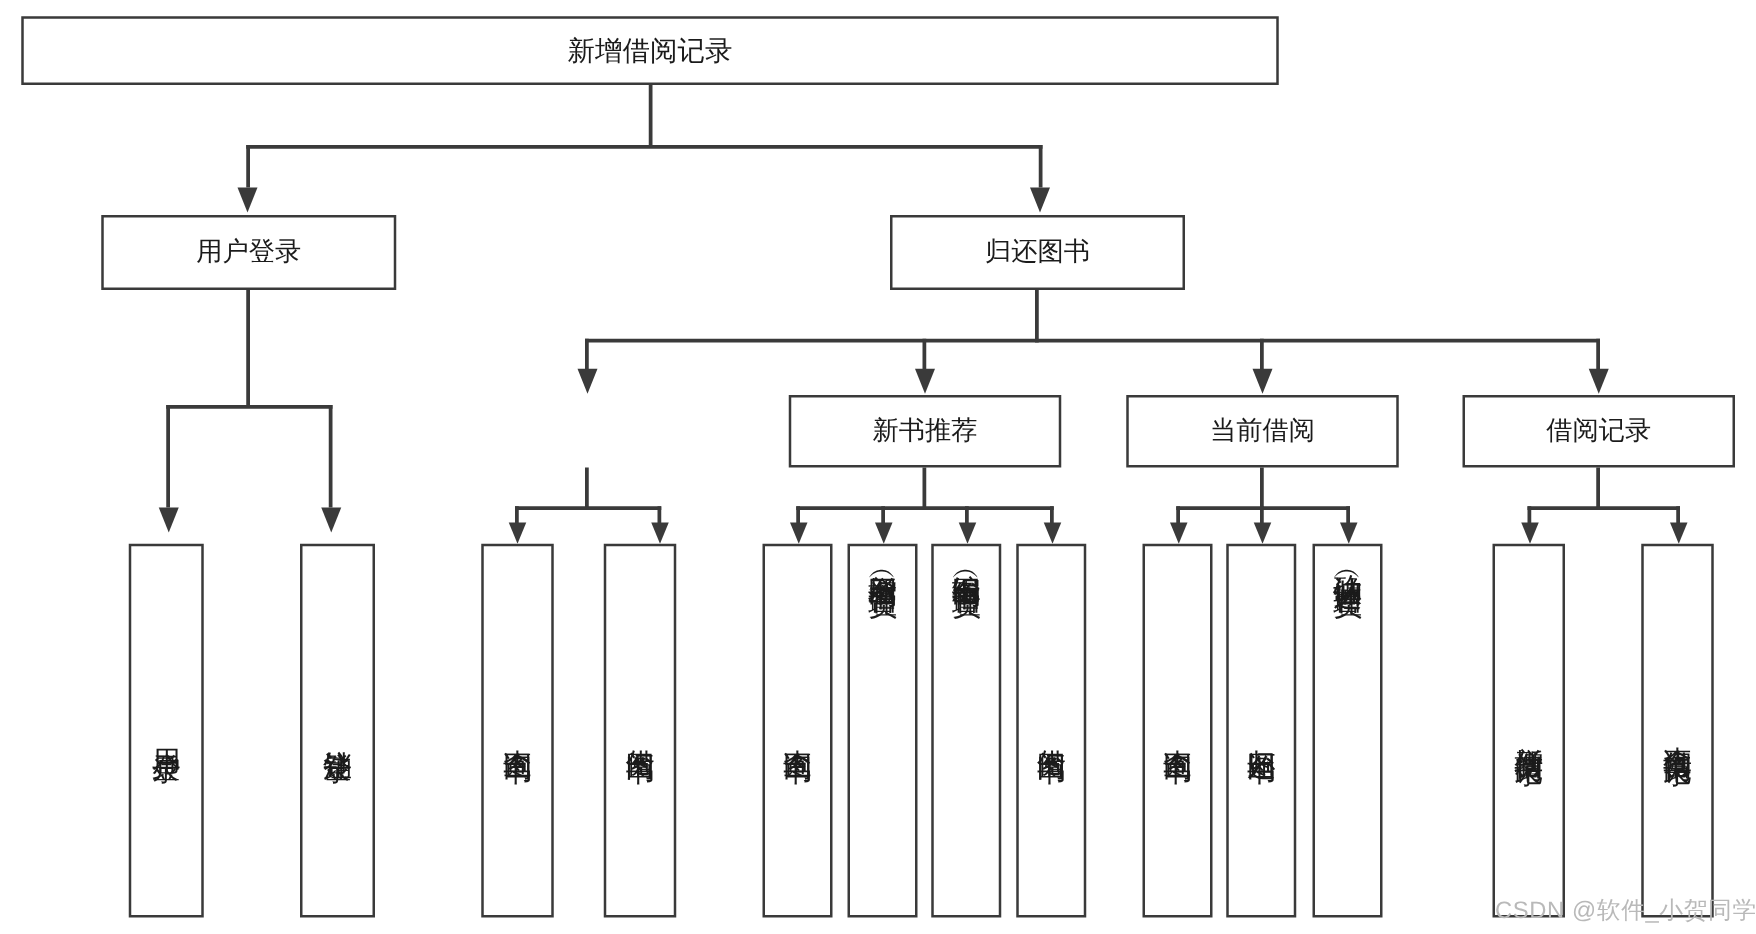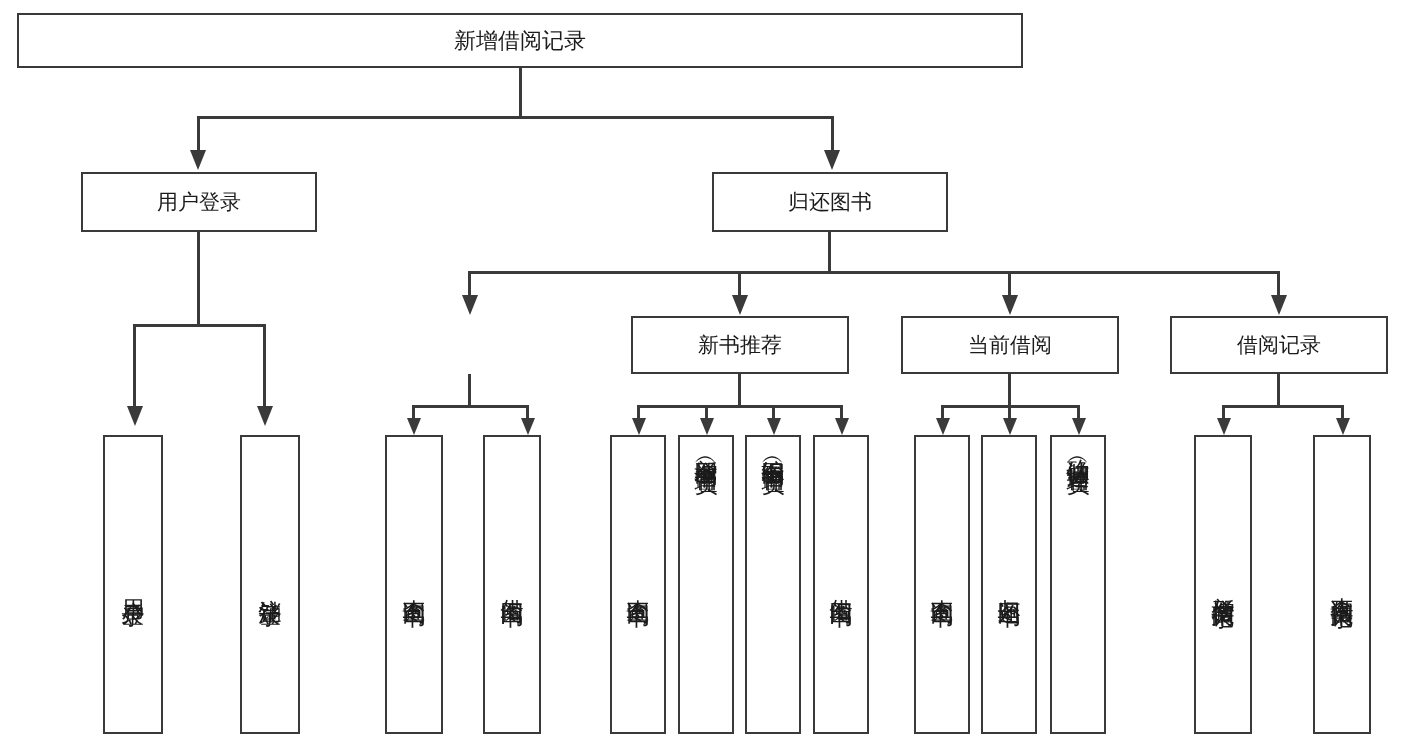--- a/index.html
+++ b/index.html
@@ -196,14 +196,15 @@
     <span class="label">确认归还（管理员）</span>
   </div>
 
   <div class="node leaf" style="left:1194px;top:435px;width:58px;height:299px;">
     <span class="label">新增借阅记录</span>
   </div>
   <div class="node leaf" style="left:1313px;top:435px;width:58px;height:299px;">
     <span class="label">查询借阅记录</span>
   </div>
 
+  <div class="watermark" style="left:1196px;top:715px;">CSDN @软件_小贺同学</div>
 
 </div>
 
 </body></html>

